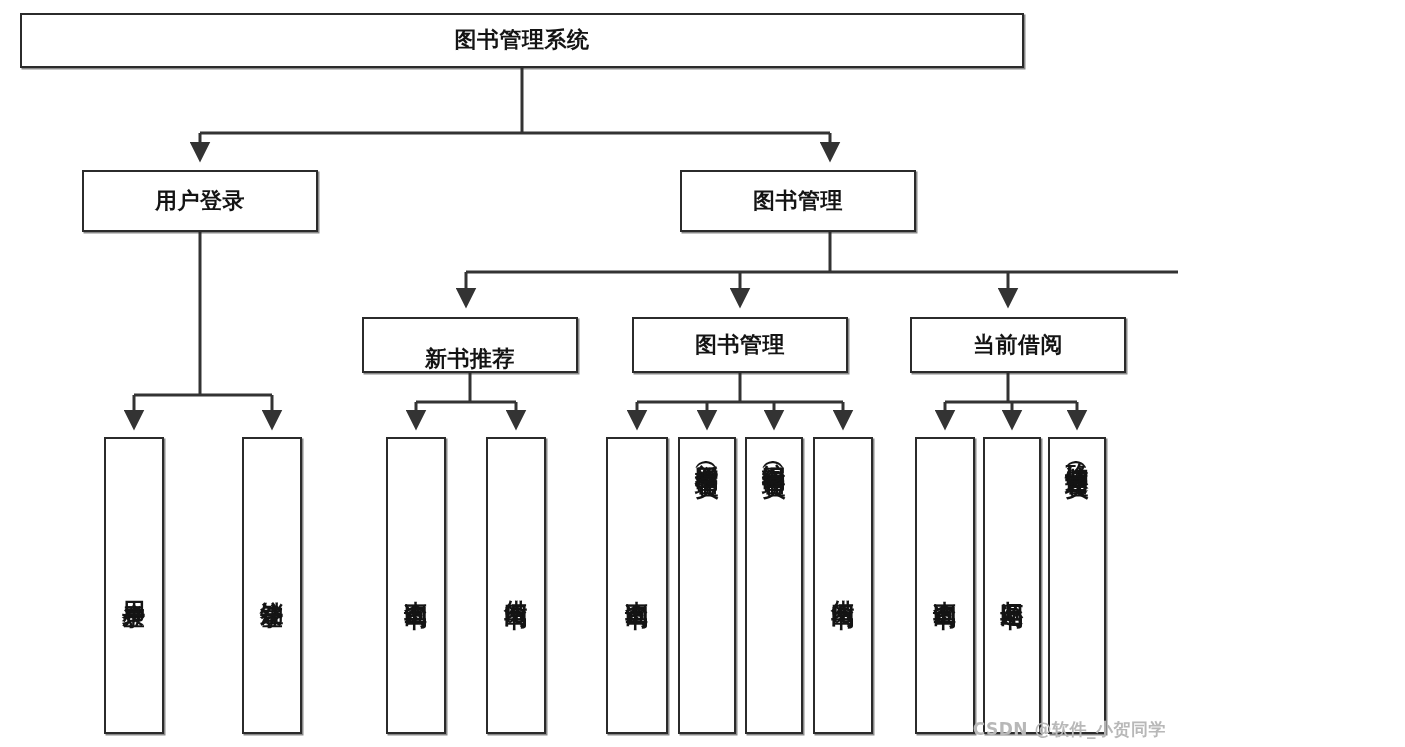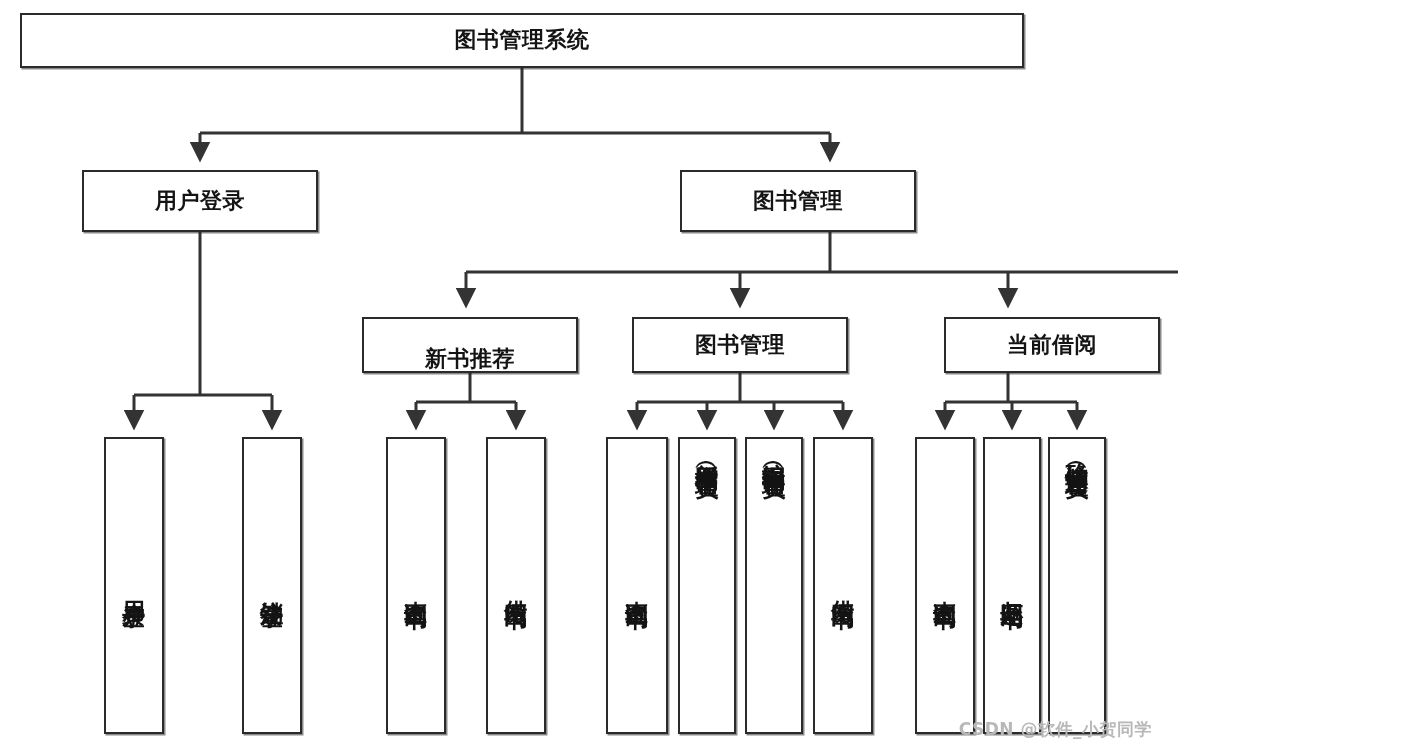--- a/index.html
+++ b/index.html
@@ -61,21 +61,21 @@
   }
   .leaf-center .node-label-v {
     text-align: center;
   }
   .node-leaf.centered {
     align-items: center;
     padding-top: 0;
   }
   #watermark {
     position: absolute;
-    right: 26px;
+    right: 12px;
     bottom: 6px;
     font-size: 17px;
     color: #b8b8b8;
     letter-spacing: 0.5px;
     white-space: nowrap;
     pointer-events: none;
     user-select: none;
   }
 </style>
 </head>
@@ -157,21 +157,21 @@
   <div class="node-box" style="left:680px; top:170px; width:236px; height:62px;">
     <span class="node-label-h">图书管理</span>
   </div>
 
   <div class="node-box" style="left:362px; top:317px; width:216px; height:56px;align-items:flex-end;">
     <span class="node-label-h">新书推荐</span>
   </div>
   <div class="node-box" style="left:632px; top:317px; width:216px; height:56px;">
     <span class="node-label-h">图书管理</span>
   </div>
-  <div class="node-box" style="left:944px; top:317px; width:216px; height:56px;">
+  <div class="node-box" style="left:910px; top:317px; width:216px; height:56px;">
     <span class="node-label-h">当前借阅</span>
   </div>
 
   <div class="node-box node-leaf centered leaf-center" style="left:104px; top:437px; width:60px; height:297px;">
     <span class="node-label-v">用户登录</span>
   </div>
   <div class="node-box node-leaf centered leaf-center" style="left:242px; top:437px; width:60px; height:297px;">
     <span class="node-label-v">注销登录</span>
   </div>
 

